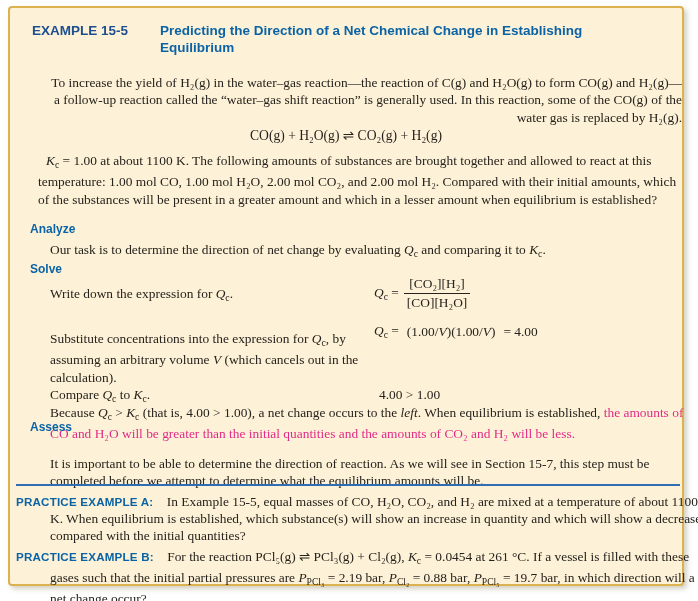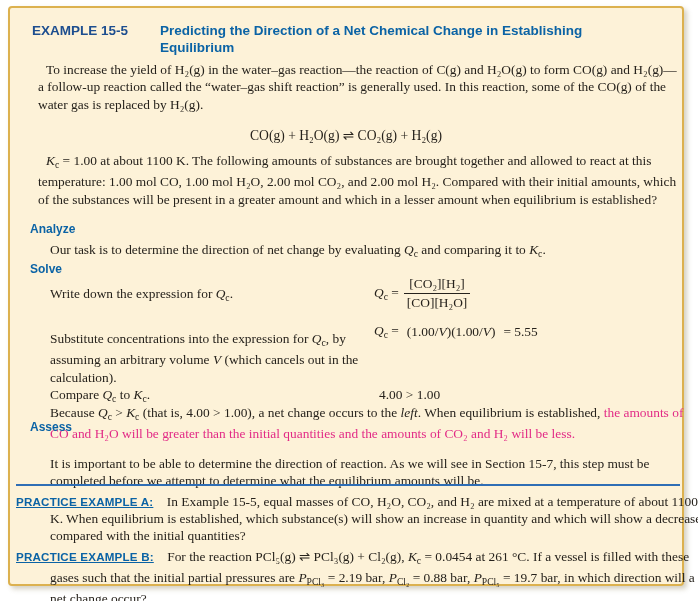--- a/index.html
+++ b/index.html
@@ -16,33 +16,33 @@
   .sec-head{font-family:"Liberation Sans", sans-serif;font-weight:bold;font-size:12px;color:#0b63a5;text-align:right;}
   .eq-line{font-size:13.6px;text-align:center;width:100%;}
   .eq{display:flex;align-items:center;font-size:13.4px;}
   .frac{display:inline-flex;flex-direction:column;text-align:center;margin:0 5px;}
   .frac .num{padding:0 3px 1px;border-bottom:1px solid #26221c;}
   .frac .den{padding:1px 3px 0;}
   .i{font-style:italic;}
   .sub{font-size:0.72em;vertical-align:-0.28em;letter-spacing:0;}
   .m{color:#e22b86;}
   .divider{height:2px;background:#2f6eb5;}
-  .plabel{font-family:"Liberation Sans", sans-serif;font-weight:bold;font-size:11.6px;color:#0b63a5;letter-spacing:.2px;text-decoration:underline;}
+  .plabel{font-family:"Liberation Sans", sans-serif;font-weight:bold;font-size:11.6px;color:#0b63a5;letter-spacing:.2px;}
   .practice{font-size:13.4px;line-height:17.2px;padding-left:34px;text-indent:-34px;}
 </style>
 </head>
 <body>
 
 <div class="page">
   <div class="box">
 
     <div class="abs hdr-label" style="left:22px;top:15px;">EXAMPLE 15-5</div>
     <div class="abs hdr-title" style="left:150px;top:15px;width:462px;">Predicting the Direction of a Net Chemical Change in Establishing Equilibrium</div>
 
-    <div class="abs body-txt indent" style="left:28px;top:53px;width:644px;">To increase the yield of H₂(g) in the water–gas reaction—the reaction of C(g) and H₂O(g) to form CO(g) and H₂(g)—a follow-up reaction called the “water–gas shift reaction” is generally used. In this reaction, some of the CO(g) of the water gas is replaced by H₂(g).</div>
+    <div class="abs body-txt indent" style="left:28px;top:66px;width:644px;text-align:right;">To increase the yield of H₂(g) in the water–gas reaction—the reaction of C(g) and H₂O(g) to form CO(g) and H₂(g)—a follow-up reaction called the “water–gas shift reaction” is generally used. In this reaction, some of the CO(g) of the water gas is replaced by H₂(g).</div>
 
     <div class="abs eq-line" style="left:0;top:119px;">CO(g) + H₂O(g) ⇌ CO₂(g) + H₂(g)</div>
 
     <div class="abs body-txt indent" style="left:28px;top:144px;width:648px;"><span class="i">K</span><span class="sub">c</span><span> = 1.00 at about 1100 K. The following amounts of substances are brought together and allowed to react at this temperature: 1.00 mol CO, 1.00 mol H₂O, 2.00 mol CO₂, and 2.00 mol H₂. Compared with their initial amounts, which of the substances will be present in a greater amount and which in a lesser amount when equilibrium is established?</span></div>
 
     <div class="abs sec-head" style="left:20px;top:214px;">Analyze</div>
     <div class="abs body-txt" style="left:40px;top:233px;width:630px;"><span>Our task is to determine the direction of net change by evaluating </span><span class="i">Q</span><span class="sub">c</span><span> and comparing it to </span><span class="i">K</span><span class="sub">c</span><span>.</span></div>
 
     <div class="abs sec-head" style="left:20px;top:254px;">Solve</div>
 
@@ -55,21 +55,21 @@
       </span>
       <span></span>
     </div>
 
     <div class="abs body-txt" style="left:40px;top:322px;width:320px;"><span>Substitute concentrations into the expression for </span><span class="i">Q</span><span class="sub">c</span><span>, by assuming an arbitrary volume </span><span class="i">V</span><span> (which cancels out in the calculation).</span></div>
     <div class="abs eq" style="left:364px;top:315px;">
       <span><span class="i">Q</span><span class="sub">c</span><span> =</span></span>
       <span class="frac">
         <span class="den"><span>(1.00/</span><span class="i">V</span><span>)(1.00/</span><span class="i">V</span><span>)</span></span>
       </span>
-      <span><span>= 5.55</span></span>
+      <span><span>= 4.00</span></span>
     </div>
 
     <div class="abs body-txt" style="left:40px;top:378px;width:312px;"><span>Compare </span><span class="i">Q</span><span class="sub">c</span><span> to </span><span class="i">K</span><span class="sub">c</span><span>.</span></div>
     <div class="abs body-txt" style="left:369px;top:378px;">4.00 &gt; 1.00</div>
 
     <div class="abs body-txt" style="left:40px;top:396px;width:634px;"><span>Because </span><span class="i">Q</span><span class="sub">c</span><span> &gt; </span><span class="i">K</span><span class="sub">c</span><span> (that is, 4.00 &gt; 1.00), a net change occurs to the </span><span class="i">left</span><span>. When equilibrium is established, </span><span class="m">the amounts of CO and H₂O will be greater than the initial quantities and the amounts of CO₂ and H₂ will be less.</span></div>
 
     <div class="abs sec-head" style="left:20px;top:412px;">Assess</div>
     <div class="abs body-txt" style="left:40px;top:447px;width:634px;">It is important to be able to determine the direction of reaction. As we will see in Section 15-7, this step must be completed before we attempt to determine what the equilibrium amounts will be.</div>
 

